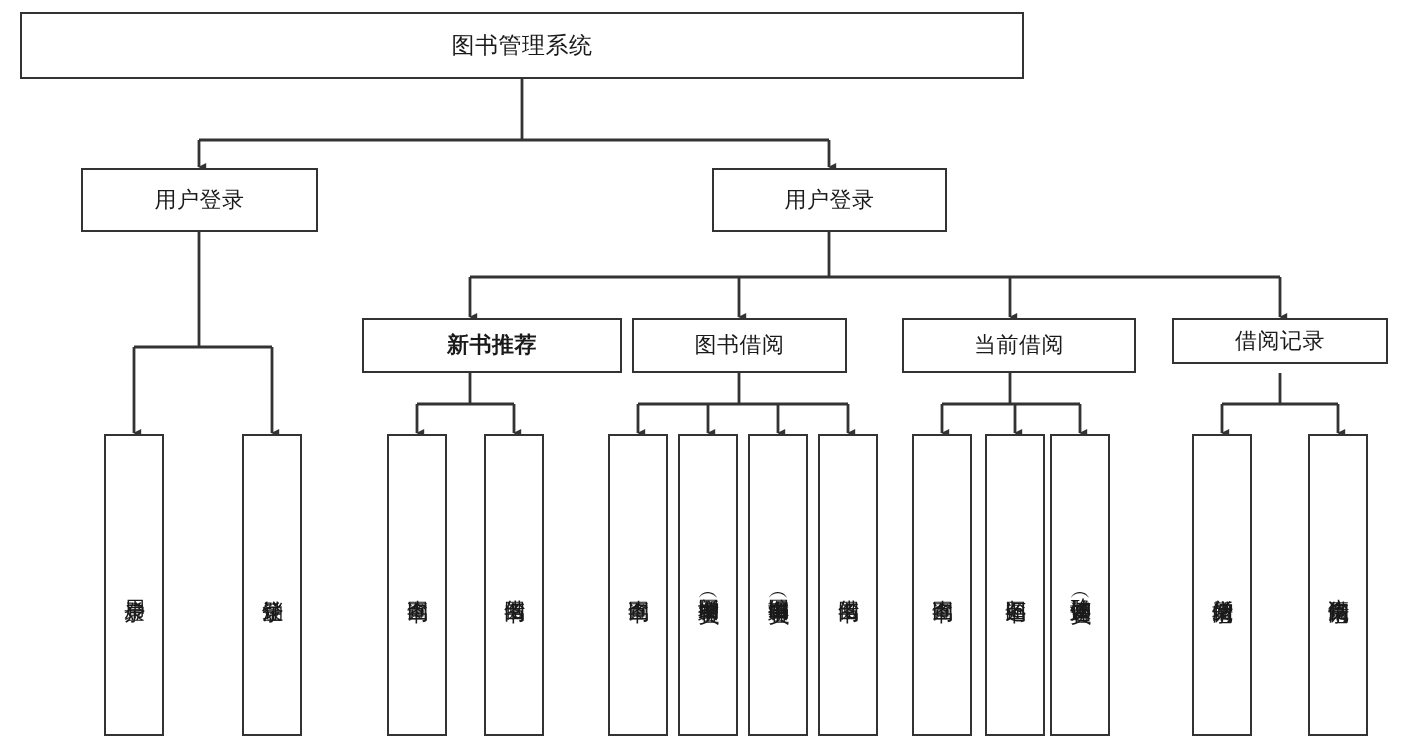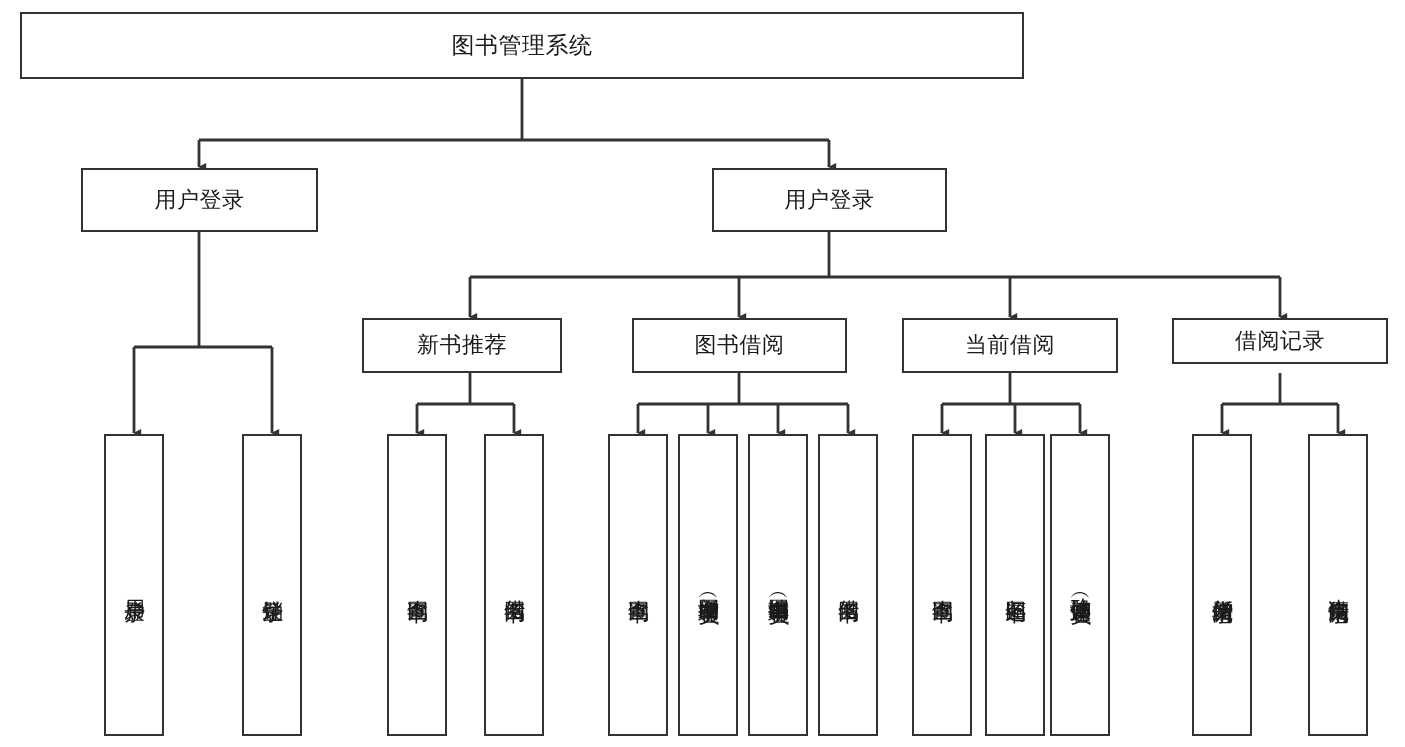--- a/index.html
+++ b/index.html
@@ -119,27 +119,27 @@
   <div id="node-layer">
       <div class="node node-h root-node" style="left: 20px; top: 12px; width: 1004px; height: 67px;">
         <span>图书管理系统</span>
       </div>
       <div class="node node-h" style="left: 81px; top: 168px; width: 237px; height: 64px;">
         <span>用户登录</span>
       </div>
       <div class="node node-h" style="left: 712px; top: 168px; width: 235px; height: 64px;">
         <span>用户登录</span>
       </div>
-      <div class="node node-h" style="left: 362px; top: 318px; width: 200px; height: 55px;">
+      <div class="node node-h" style="left: 362px; top: 318px; width: 260px; height: 55px; font-weight: bold;">
         <span>新书推荐</span>
       </div>
       <div class="node node-h" style="left: 632px; top: 318px; width: 215px; height: 55px;">
         <span>图书借阅</span>
       </div>
-      <div class="node node-h" style="left: 902px; top: 318px; width: 216px; height: 55px;">
+      <div class="node node-h" style="left: 902px; top: 318px; width: 234px; height: 55px;">
         <span>当前借阅</span>
       </div>
       <div class="node node-h" style="left: 1172px; top: 318px; width: 216px; height: 46px;">
         <span>借阅记录</span>
       </div>
       <div class="node node-v" style="left: 104px; top: 434px; width: 60px; height: 302px;">
         <span class="vtext">用户登录</span>
       </div>
       <div class="node node-v" style="left: 242px; top: 434px; width: 60px; height: 302px;">
         <span class="vtext">注销登录</span>

